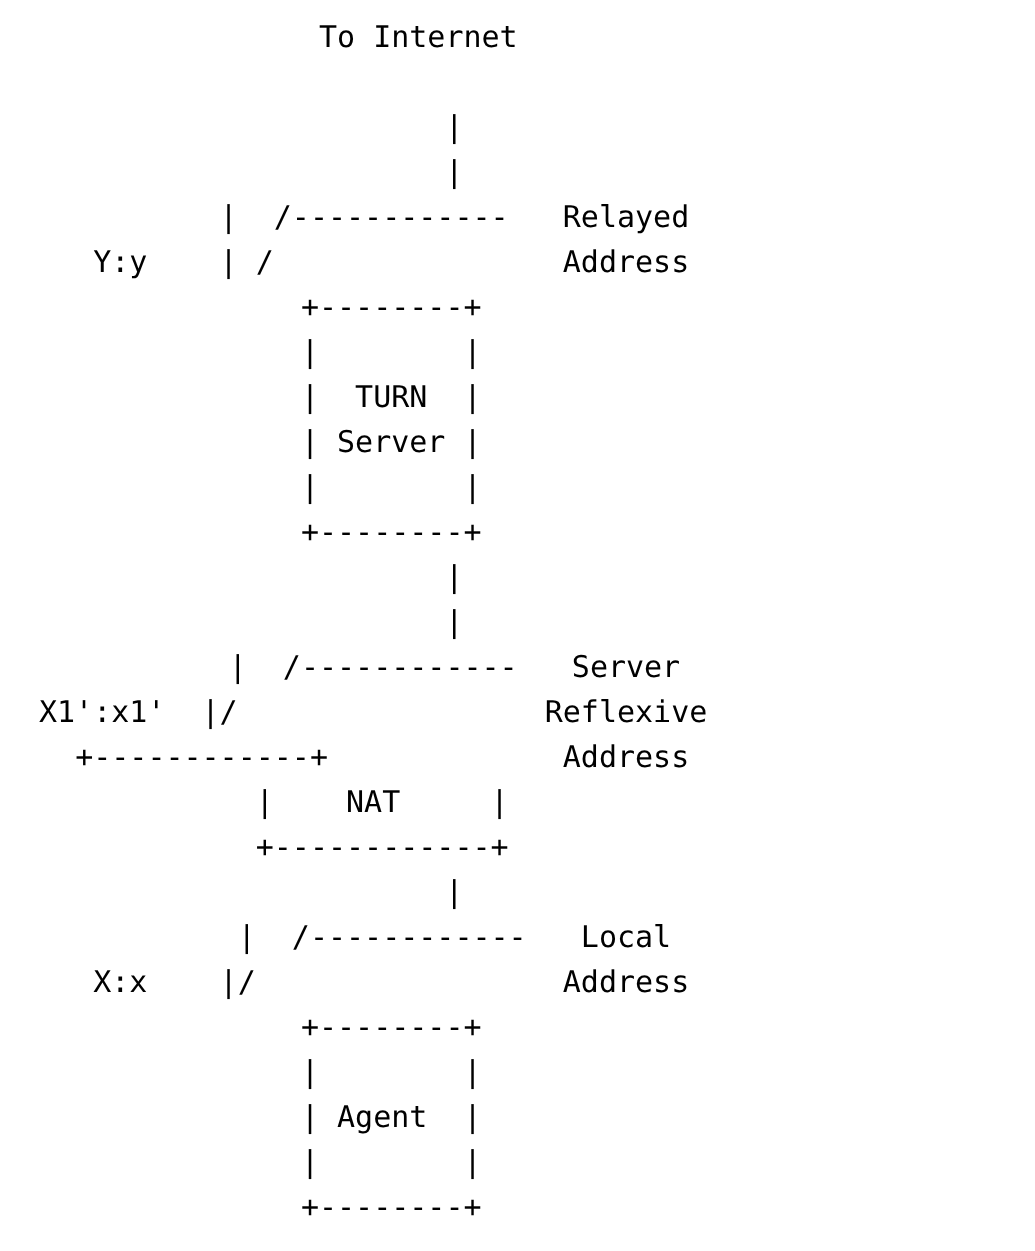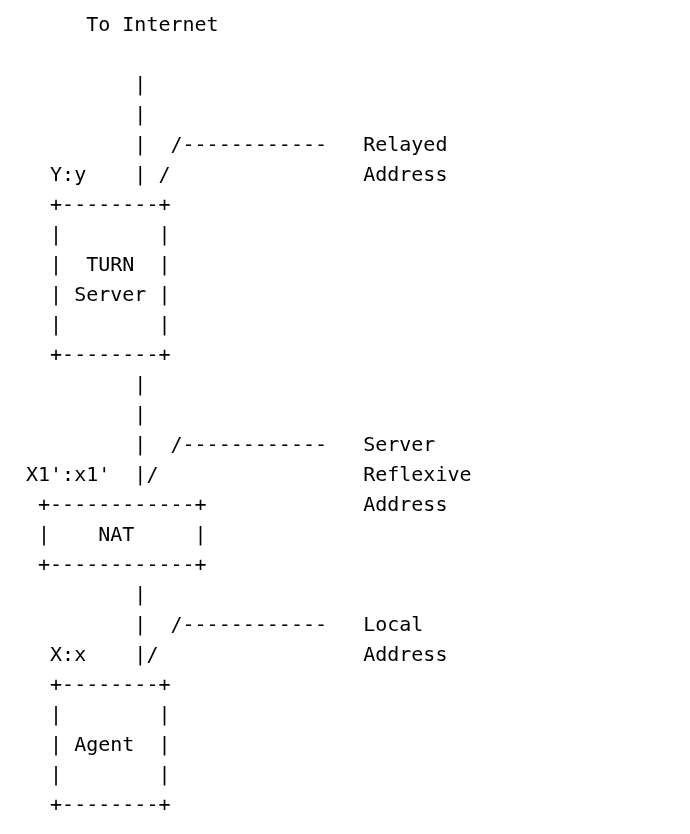--- a/index.html
+++ b/index.html
@@ -12,20 +12,21 @@
     width: 690px;
     height: 834px;
     overflow: hidden;
     font-family: "DejaVu Sans Mono", "Liberation Mono", monospace;
   }
   .diagram-canvas {
     position: relative;
     width: 690px;
     height: 802px;
     background: #ffffff;
+    text-align: center;
   }
   pre.ascii-art {
     position: absolute;
     left: 26px;
     top: 9px;
     margin: 0;
     padding: 0;
     font-family: "DejaVu Sans Mono", "Liberation Mono", monospace;
     font-size: 20px;
     line-height: 30px;

